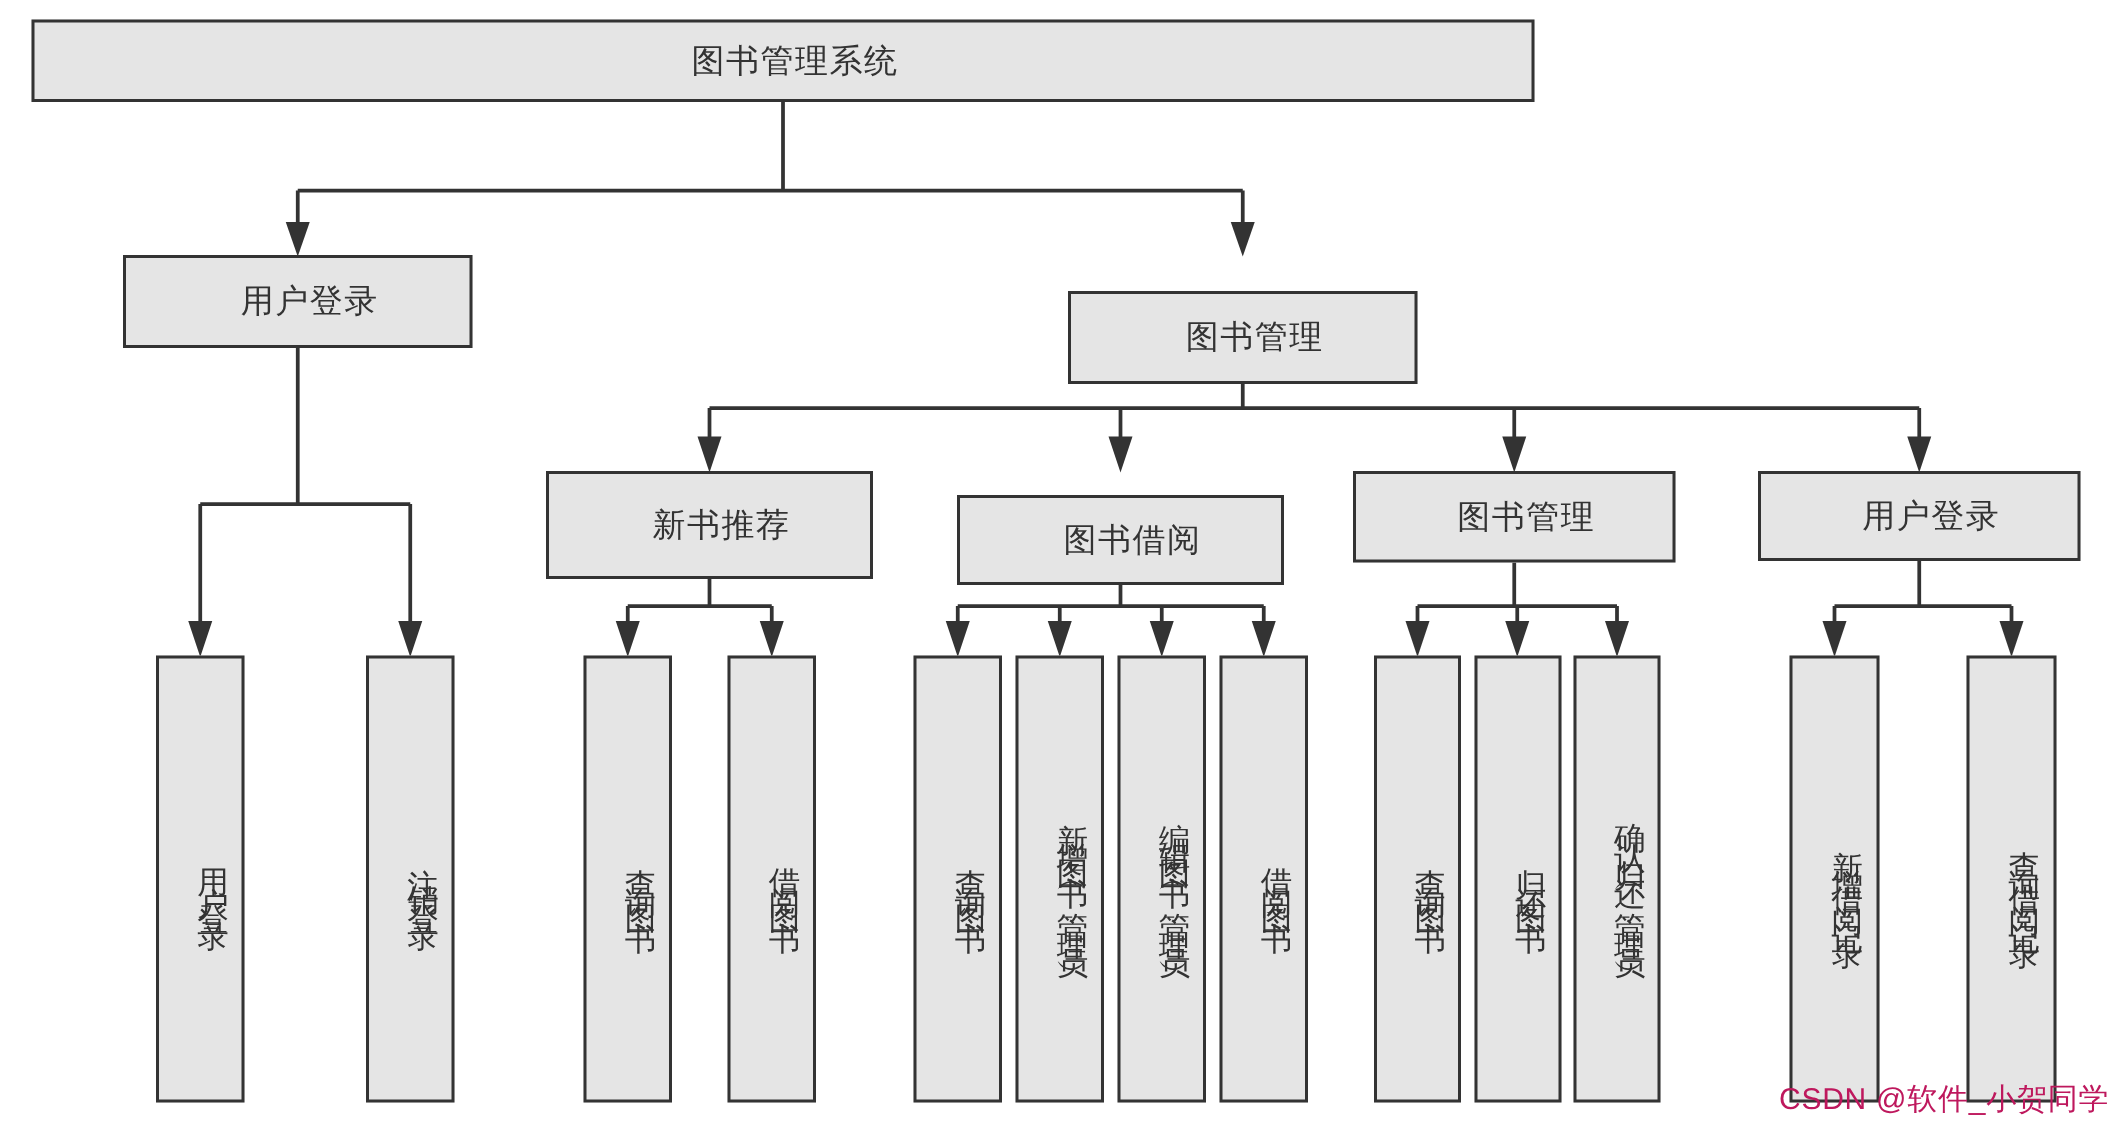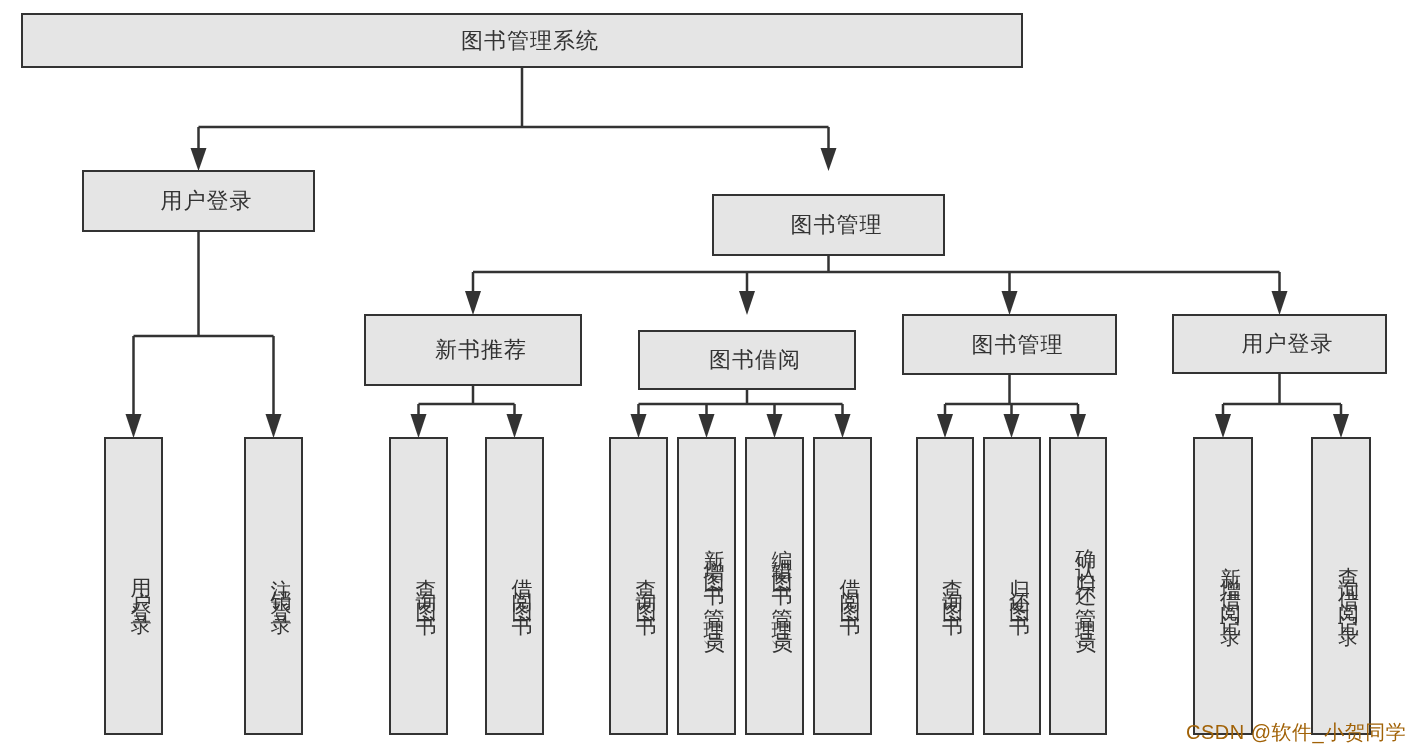--- a/index.html
+++ b/index.html
@@ -71,21 +71,21 @@
   .n-v-query3    { left: 916px;  width: 58px; }
   .n-v-return    { left: 983px;  width: 58px; }
   .n-v-confirm   { left: 1049px; width: 58px; }
   .n-v-add-rec   { left: 1193px; width: 60px; }
   .n-v-query-rec { left: 1311px; width: 60px; }
   #watermark {
     position: absolute;
     left: 1186px;
     top: 719px;
     font-size: 20px;
-    color: #a16207;
+    color: #be185d;
     white-space: nowrap;
     z-index: 5;
     letter-spacing: 0.5px;
   }
 </style>
 </head>
 <body>
 
 <div id="canvas">
 

